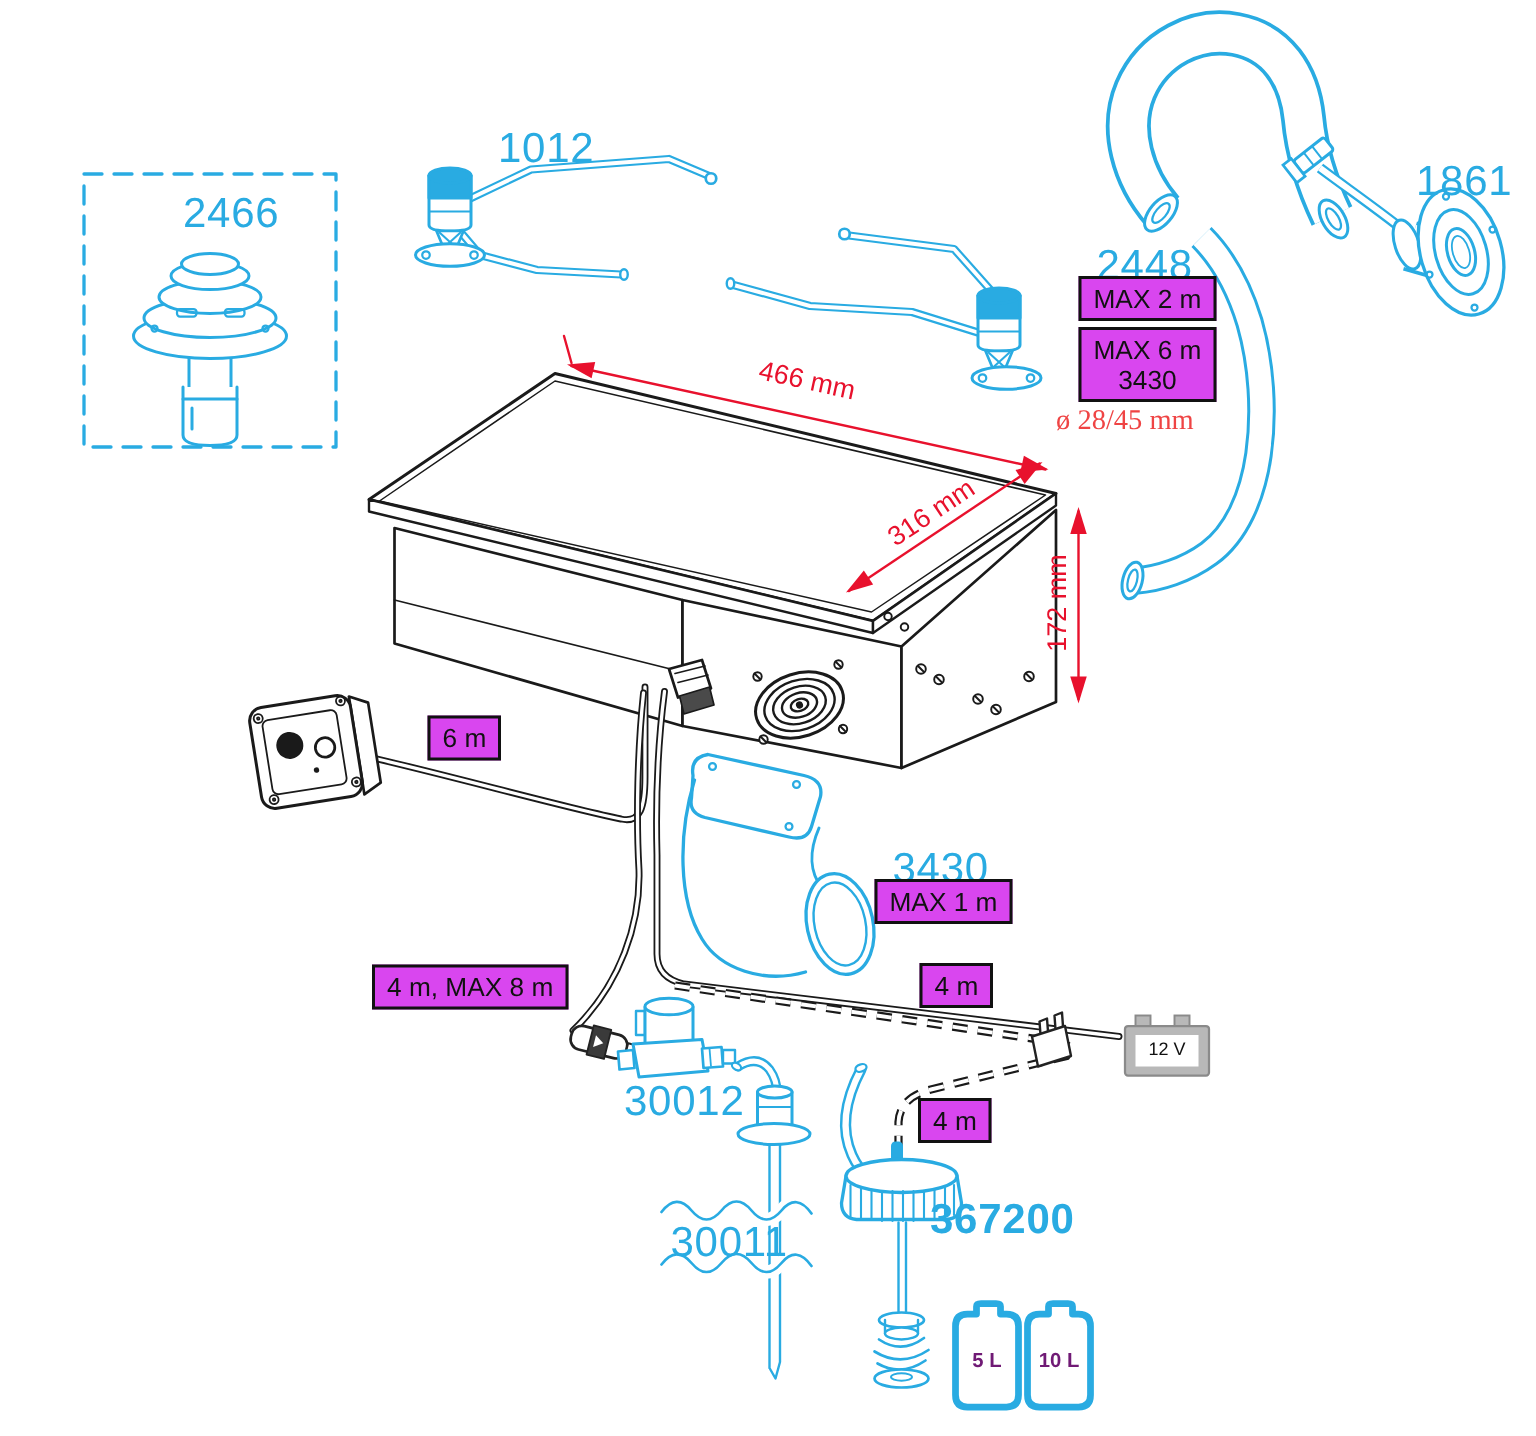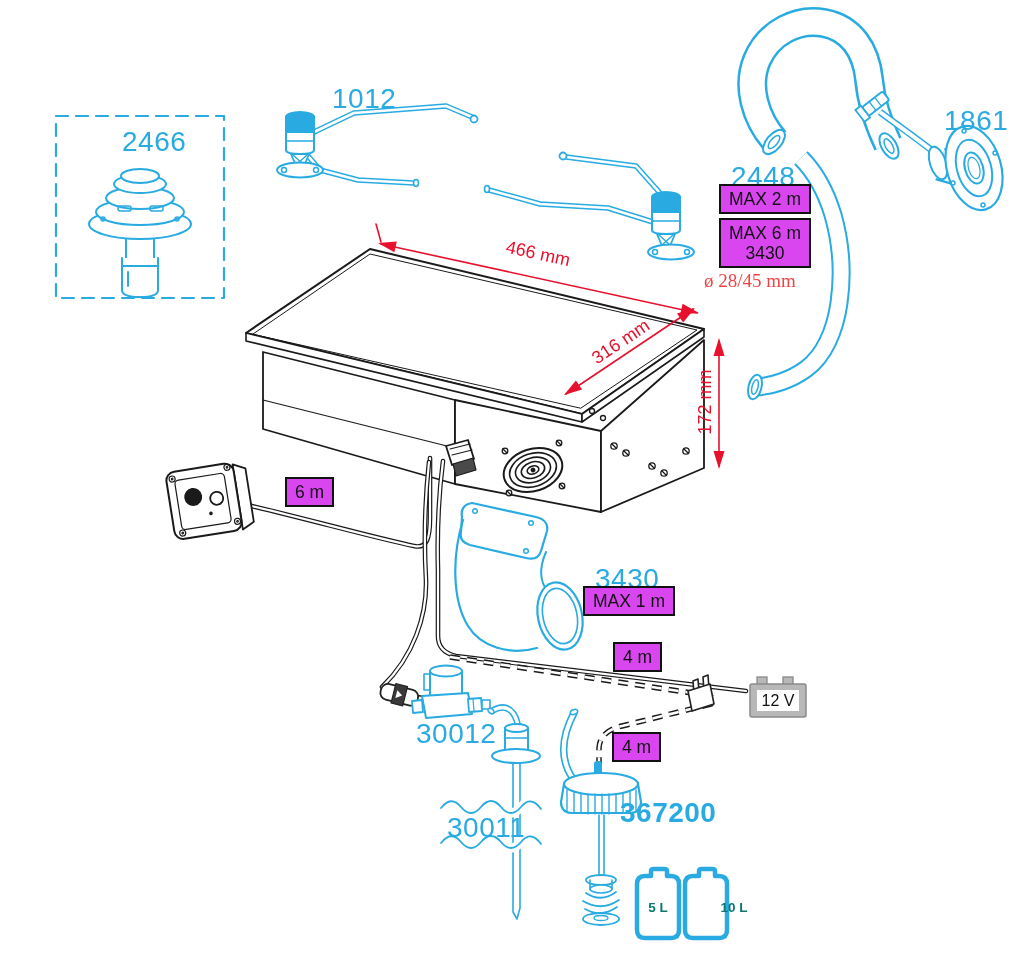--- a/index.html
+++ b/index.html
@@ -7,22 +7,22 @@
          font-family:"Liberation Sans", sans-serif;}
   .stage svg{position:absolute;left:0;top:0;}
   .lbl{position:absolute;white-space:nowrap;}
   .pn{color:#29ABE2;font-size:28px;letter-spacing:.5px;}
   .box-label{position:absolute;border:2px solid #111;background:#d946ef;color:#111;
              font-size:17.5px;padding:3px 8px;white-space:nowrap;line-height:1.15;}
   .box-label.two-line{text-align:center;}
   .dim{position:absolute;color:#E8112D;font-size:18px;white-space:nowrap;
        transform-origin:center center;}
   .plain{color:#ef4444;font-size:19px;font-family:Liberation Serif, serif;}
-  .batt-text{position:absolute;color:#111;font-size:16px;text-align:center;}
-  .can-text{position:absolute;color:#0f766e;font-size:13.5px;font-weight:bold;
+  .batt-text{position:absolute;color:#111;font-size:12px;text-align:center;}
+  .can-text{position:absolute;color:#701a75;font-size:13.5px;font-weight:bold;
             transform:translate(-50%,-50%);}
 </style>
 </head>
 <body>
 
 <div class="stage">
 
 <svg width="1024" height="957" viewBox="0 0 1024 957">
 
   <g fill="none" stroke="#29ABE2" stroke-width="2" stroke-linecap="round" stroke-linejoin="round">
@@ -307,24 +307,25 @@
 
   <div class="box-label" style="left:719px;top:184px;">MAX 2 m</div>
   <div class="box-label two-line" style="left:719px;top:218px;">
     <div>MAX 6 m</div>
     <div>3430</div>
   </div>
   <div class="lbl plain" style="left:704px;top:270px;">ø 28/45 mm</div>
 
   <div class="box-label" style="left:285px;top:477px;">6 m</div>
   <div class="box-label" style="left:583px;top:586px;">MAX 1 m</div>
+  <div class="box-label" style="left:248px;top:643px;">4 m, MAX 8 m</div>
   <div class="box-label" style="left:613px;top:642px;">4 m</div>
   <div class="box-label" style="left:612px;top:732px;">4 m</div>
 
   <div class="dim" style="left:538px;top:254px;transform:translate(-50%,-50%) rotate(12.3deg);">466 mm</div>
   <div class="dim" style="left:621px;top:342px;transform:translate(-50%,-50%) rotate(-33.8deg);">316 mm</div>
   <div class="dim" style="left:705px;top:402px;transform:translate(-50%,-50%) rotate(-90deg);">172 mm</div>
 
   <div class="batt-text" style="left:757px;top:692px;width:42px;">12 V</div>
   <div class="can-text" style="left:658px;top:907px;">5 L</div>
-  <div class="can-text" style="left:706px;top:907px;margin-left:28px;">10 L</div>
+  <div class="can-text" style="left:706px;top:907px;">10 L</div>
 
 </div>
 
 </body></html>

